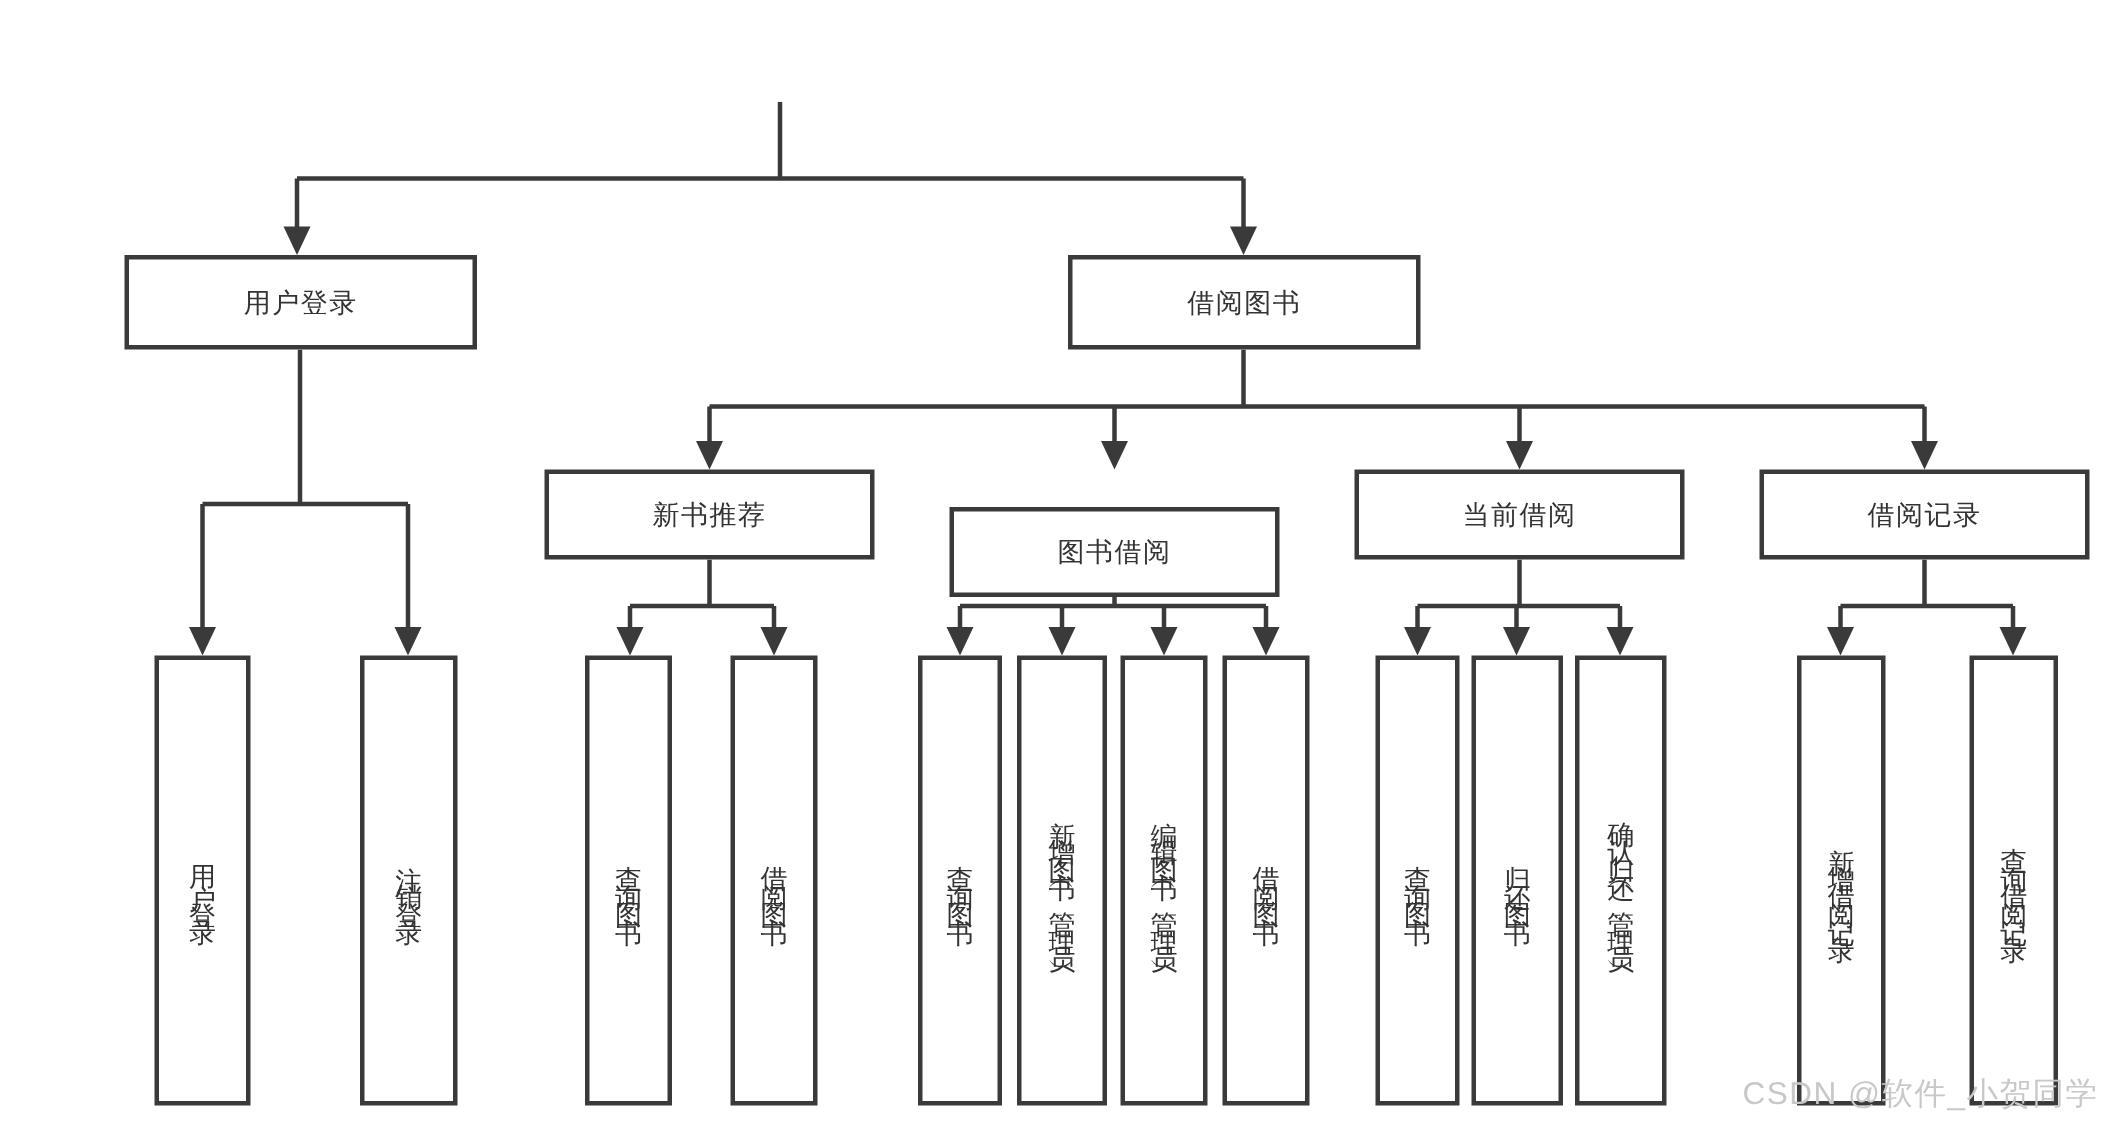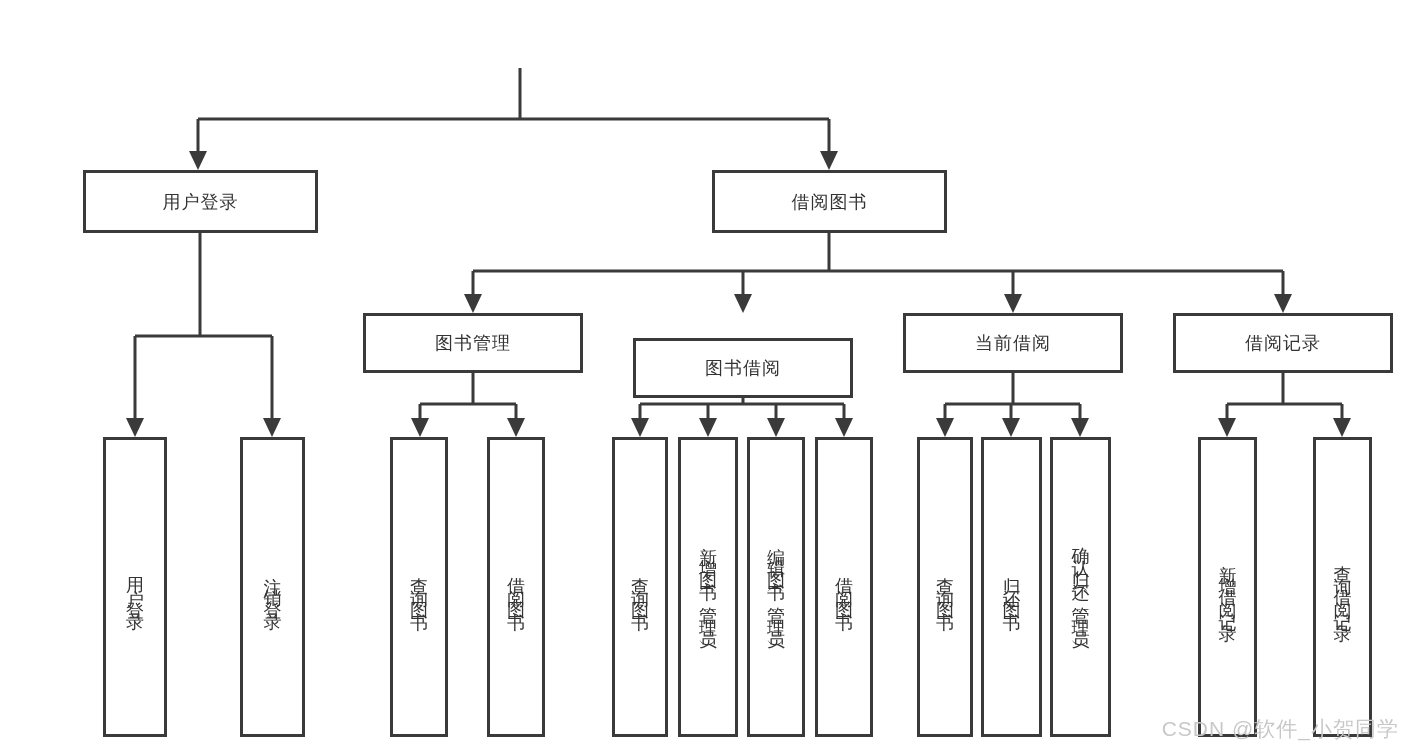--- a/index.html
+++ b/index.html
@@ -99,21 +99,21 @@
 
     <path d="M1283 373 V404 M1227 404 H1342 M1227 404 V420 M1342 404 V420"></path>
     <polygon points="1218,418 1236,418 1227,437"></polygon>
     <polygon points="1333,418 1351,418 1342,437"></polygon>
   </svg>
 
 
   <div class="box h" style="left:83px; top:170px; width:235px; height:63px;">用户登录</div>
   <div class="box h" style="left:712px; top:170px; width:235px; height:63px;">借阅图书</div>
 
-  <div class="box h" style="left:363px; top:313px; width:220px; height:60px;">图书管理</div>
+  <div class="box h" style="left:363px; top:313px; width:220px; height:60px;">新书推荐</div>
   <div class="box h" style="left:633px; top:313px; width:220px; height:60px;margin-top:25px;">图书借阅</div>
   <div class="box h" style="left:1173px; top:313px; width:220px; height:60px;">借阅记录</div>
   <div class="box h" style="left:903px; top:313px; width:220px; height:60px;">当前借阅</div>
 
   <div class="box v" style="left:103px; top:437px; width:64px; height:300px;">
     <span>用户登录</span>
   </div>
   <div class="box v" style="left:240px; top:437px; width:65px; height:300px;">
     <span>注销登录</span>
   </div>

